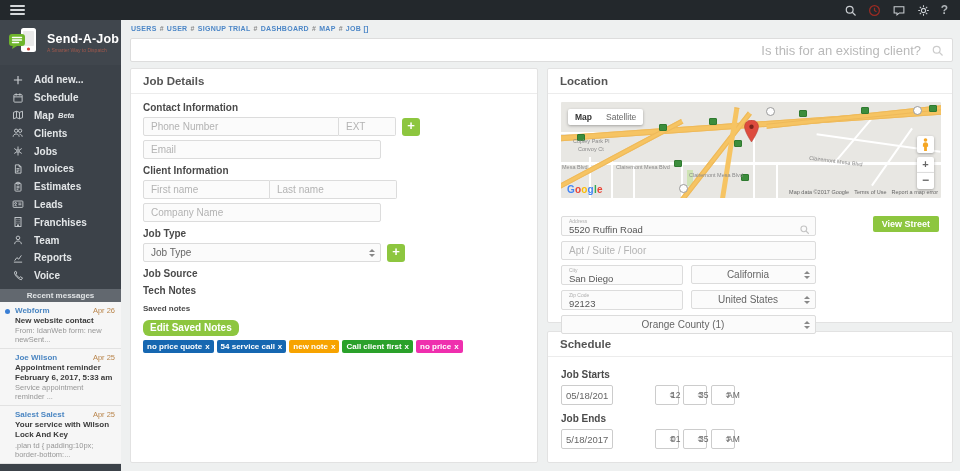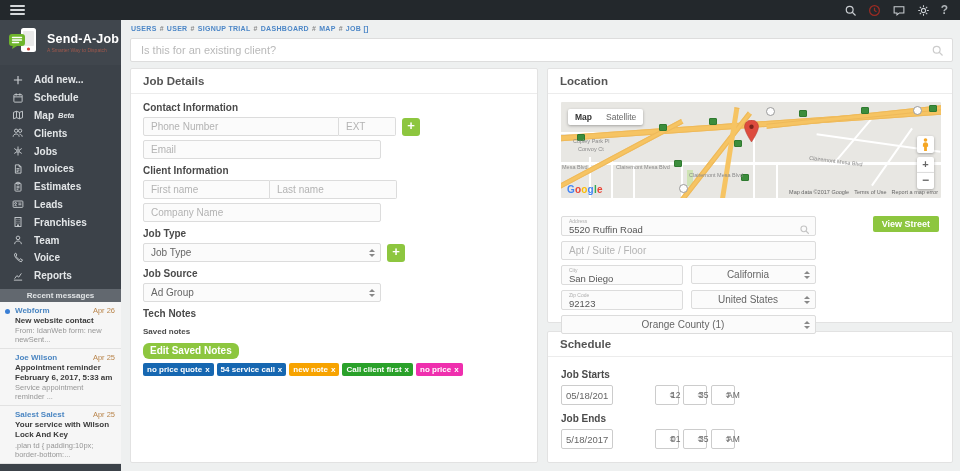--- a/index.html
+++ b/index.html
@@ -34,21 +34,21 @@
   .rm-date { color:#b9854c; font-size:7.5px; }
   .rm-subject { color:#3a3a3a; font-size:8px; font-weight:bold; line-height:1.2; margin-top:1px; }
   .rm-snippet { color:#979797; font-size:7.5px; line-height:1.2; margin-top:1px; }
 
   
   .content { position:absolute; left:121px; top:20px; width:839px; height:451px; background:#eef0f0; }
   .breadcrumb { padding:5px 0 0 10px; font-size:7px; letter-spacing:.3px; }
   .crumb { color:#4d87c7; text-decoration:none; font-weight:bold; }
   .crumb-sep { color:#8a8a8a; margin:0 3px; font-weight:bold; }
   .client-search { position:absolute; left:9px; top:18px; width:823px; height:24px; background:#fff; border:1px solid #ddd; border-radius:2px; display:flex; align-items:center; }
-  .client-search input { flex:1; border:0; outline:0; background:transparent; font-size:11px; color:#555; padding:0 10px; font-family:"Liberation Sans", sans-serif; }
+  .client-search input { flex:1; border:0; outline:0; background:transparent; font-size:13px; color:#555; padding:0 10px; font-family:"Liberation Sans", sans-serif;text-align:right; }
   .client-search input::placeholder { color:#b9b9b9; }
   .client-search svg { margin-right:8px; }
 
   .card { background:#fff; border:1px solid #e2e2e2; border-radius:2px; }
   .card-head { padding:6px 12px; font-size:11.5px; font-weight:bold; color:#555; border-bottom:1px solid #ececec; }
   .col-left  { position:absolute; left:9px;  top:48px; width:408px; height:395px; }
   .col-right { position:absolute; left:426px; top:48px; width:406px; }
   #job-details { height:395px; }
   #location { height:255px; }
   #schedule-card { height:132px; margin-top:8px; }
@@ -272,32 +272,32 @@
           <svg width="12" height="12" viewBox="0 0 16 16" fill="none" stroke="#ccd0d4" stroke-width="1.2">
             <circle cx="8" cy="5.2" r="2.4"></circle>
             <path d="M3.5 13.5c0-2.5 2-4.2 4.5-4.2s4.5 1.7 4.5 4.2"></path>
           </svg>
         </span>
       <span class="lbl">Team</span>
     </div>
     <div class="menu-item">
       <span class="mi">
           <svg width="12" height="12" viewBox="0 0 16 16" fill="none" stroke="#ccd0d4" stroke-width="1.2">
+            <path d="M2.5 13.5h11M3.5 11.5l3-4 2.5 2 3.5-5"></path>
+          </svg>
+        </span>
+      <span class="lbl">Reports</span>
+    </div>
+    <div class="menu-item">
+      <span class="mi">
+          <svg width="12" height="12" viewBox="0 0 16 16" fill="none" stroke="#ccd0d4" stroke-width="1.2">
             <path d="M3.5 2.5c-.8 3.5 4 9.5 9 10.5l1.5-2.5-3-1.5-1.2 1.2c-2-.9-3.6-2.5-4.6-4.6L6.5 4 5 1.5z"></path>
           </svg>
         </span>
       <span class="lbl">Voice</span>
-    </div>
-    <div class="menu-item">
-      <span class="mi">
-          <svg width="12" height="12" viewBox="0 0 16 16" fill="none" stroke="#ccd0d4" stroke-width="1.2">
-            <path d="M2.5 13.5h11M3.5 11.5l3-4 2.5 2 3.5-5"></path>
-          </svg>
-        </span>
-      <span class="lbl">Reports</span>
     </div>
   </div>
 
   <div class="rm-header">Recent messages</div>
   <div class="rm-panel">
     <div class="rm-msg">
       <span class="rm-dot"></span>
       <div class="rm-line1">
         <span class="rm-sender">Webform</span>
         <span class="rm-date">Apr 26</span>
@@ -368,26 +368,20 @@
         <div class="sec-label">Job Type</div>
         <div class="row">
           <div class="select w253">
             <span>Job Type</span>
             <span class="spinner"></span>
           </div>
           <div class="plus-btn">+</div>
         </div>
 
         <div class="sec-label">Job Source</div>
-        <div class="row">
-          <div class="select w253">
-            <span>Ad Group</span>
-            <span class="spinner"></span>
-          </div>
-        </div>
 
         <div class="sec-label">Tech Notes</div>
 
         <div class="saved-label">Saved notes</div>
         <div class="green-btn">Edit Saved Notes</div>
         <div class="tags">
           <span class="tag" style="background: rgb(22, 103, 177);"><span>no price quote</span><span class="x">x</span></span>
           <span class="tag" style="background: rgb(22, 103, 177);"><span>54 service call</span><span class="x">x</span></span>
           <span class="tag" style="background: rgb(247, 163, 0);"><span>new note</span><span class="x">x</span></span>
           <span class="tag" style="background: rgb(42, 161, 42);"><span>Call client first</span><span class="x">x</span></span>

